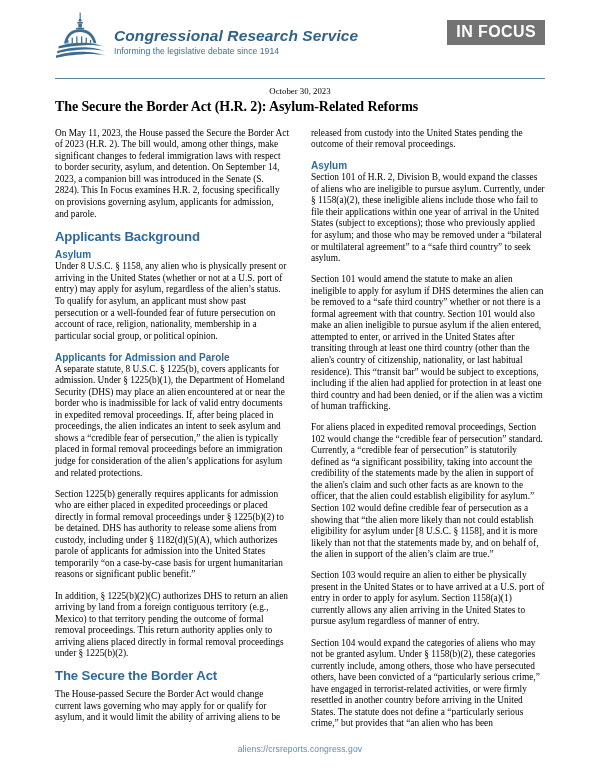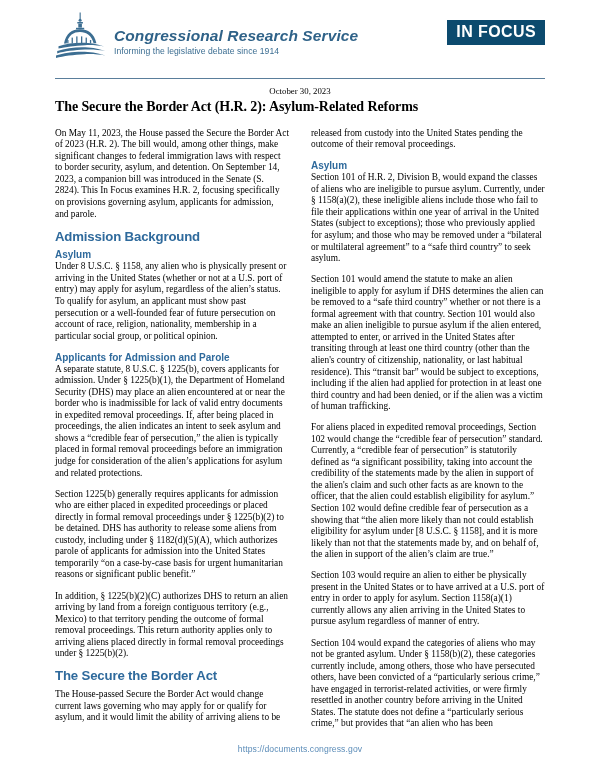--- a/index.html
+++ b/index.html
@@ -59,21 +59,21 @@
   }
   .brand-tag {
     font-family: "Liberation Sans", sans-serif;
     font-size: 8.6px;
     color: #3C6E92;
     letter-spacing: 0.05px;
     margin-top: 2px;
     white-space: nowrap;
   }
   .infocus-badge {
-    background: #0c4a6e;
+    background: #737373;
     color: #ffffff;
     font-family: "Liberation Sans", sans-serif;
     font-weight: bold;
     font-size: 16px;
     letter-spacing: 0.4px;
     padding: 3px 9px 4px 9px;
     line-height: 1.15;
     margin-top: 10px;
   }
   .rule {
@@ -201,21 +201,21 @@
   <hr class="rule">
 
   <div class="date-line">October 30, 2023</div>
   <h1 class="doc-title">The Secure the Border Act (H.R. 2): Asylum-Related Reforms</h1>
 
   <div class="columns">
 
     <div class="col">
       <p class="body">On May 11, 2023, the House passed the Secure the Border Act of 2023 (H.R. 2). The bill would, among other things, make significant changes to federal immigration laws with respect to border security, asylum, and detention. On September 14, 2023, a companion bill was introduced in the Senate (S. 2824). This In Focus examines H.R. 2, focusing specifically on provisions governing asylum, applicants for admission, and parole.</p>
 
-      <h2 class="sec">Admission Background</h2>
+      <h2 class="sec">Applicants Background</h2>
 
       <h3 class="sub">Asylum</h3>
       <p class="body">Under 8 U.S.C. § 1158, any alien who is physically present or arriving in the United States (whether or not at a U.S. port of entry) may apply for asylum, regardless of the alien’s status. To qualify for asylum, an applicant must show past persecution or a well-founded fear of future persecution on account of race, religion, nationality, membership in a particular social group, or political opinion.</p>
 
       <h3 class="sub">Applicants for Admission and Parole</h3>
       <p class="body">A separate statute, 8 U.S.C. § 1225(b), covers applicants for admission. Under § 1225(b)(1), the Department of Homeland Security (DHS) may place an alien encountered at or near the border who is inadmissible for lack of valid entry documents in expedited removal proceedings. If, after being placed in proceedings, the alien indicates an intent to seek asylum and shows a “credible fear of persecution,” the alien is typically placed in formal removal proceedings before an immigration judge for consideration of the alien’s applications for asylum and related protections.</p>
       <p class="body">Section 1225(b) generally requires applicants for admission who are either placed in expedited proceedings or placed directly in formal removal proceedings under § 1225(b)(2) to be detained. DHS has authority to release some aliens from custody, including under § 1182(d)(5)(A), which authorizes parole of applicants for admission into the United States temporarily “on a case-by-case basis for urgent humanitarian reasons or significant public benefit.”</p>
       <p class="body">In addition, § 1225(b)(2)(C) authorizes DHS to return an alien arriving by land from a foreign contiguous territory (e.g., Mexico) to that territory pending the outcome of formal removal proceedings. This return authority applies only to arriving aliens placed directly in formal removal proceedings under § 1225(b)(2).</p>
 
       <h2 class="sec">The Secure the Border Act</h2>
@@ -228,16 +228,16 @@
       <h3 class="sub">Asylum</h3>
       <p class="body">Section 101 of H.R. 2, Division B, would expand the classes of aliens who are ineligible to pursue asylum. Currently, under § 1158(a)(2), these ineligible aliens include those who fail to file their applications within one year of arrival in the United States (subject to exceptions); those who previously applied for asylum; and those who may be removed under a “bilateral or multilateral agreement” to a “safe third country” to seek asylum.</p>
       <p class="body">Section 101 would amend the statute to make an alien ineligible to apply for asylum if DHS determines the alien can be removed to a “safe third country” whether or not there is a formal agreement with that country. Section 101 would also make an alien ineligible to pursue asylum if the alien entered, attempted to enter, or arrived in the United States after transiting through at least one third country (other than the alien's country of citizenship, nationality, or last habitual residence). This “transit bar” would be subject to exceptions, including if the alien had applied for protection in at least one third country and had been denied, or if the alien was a victim of human trafficking.</p>
       <p class="body">For aliens placed in expedited removal proceedings, Section 102 would change the “credible fear of persecution” standard. Currently, a “credible fear of persecution” is statutorily defined as “a significant possibility, taking into account the credibility of the statements made by the alien in support of the alien's claim and such other facts as are known to the officer, that the alien could establish eligibility for asylum.” Section 102 would define credible fear of persecution as a showing that “the alien more likely than not could establish eligibility for asylum under [8 U.S.C. § 1158], and it is more likely than not that the statements made by, and on behalf of, the alien in support of the alien’s claim are true.”</p>
       <p class="body">Section 103 would require an alien to either be physically present in the United States or to have arrived at a U.S. port of entry in order to apply for asylum. Section 1158(a)(1) currently allows any alien arriving in the United States to pursue asylum regardless of manner of entry.</p>
       <p class="body tight">Section 104 would expand the categories of aliens who may not be granted asylum. Under § 1158(b)(2), these categories currently include, among others, those who have persecuted others, have been convicted of a “particularly serious crime,” have engaged in terrorist-related activities, or were firmly resettled in another country before arriving in the United States. The statute does not define a “particularly serious crime,” but provides that “an alien who has been</p>
     </div>
   </div>
 
   <div class="footer">
-    <a href="#" class="url">https://documents.congress.gov</a>
+    <a href="#" class="url">aliens://crsreports.congress.gov</a>
   </div>
 
 </div>
 
 </body></html>

